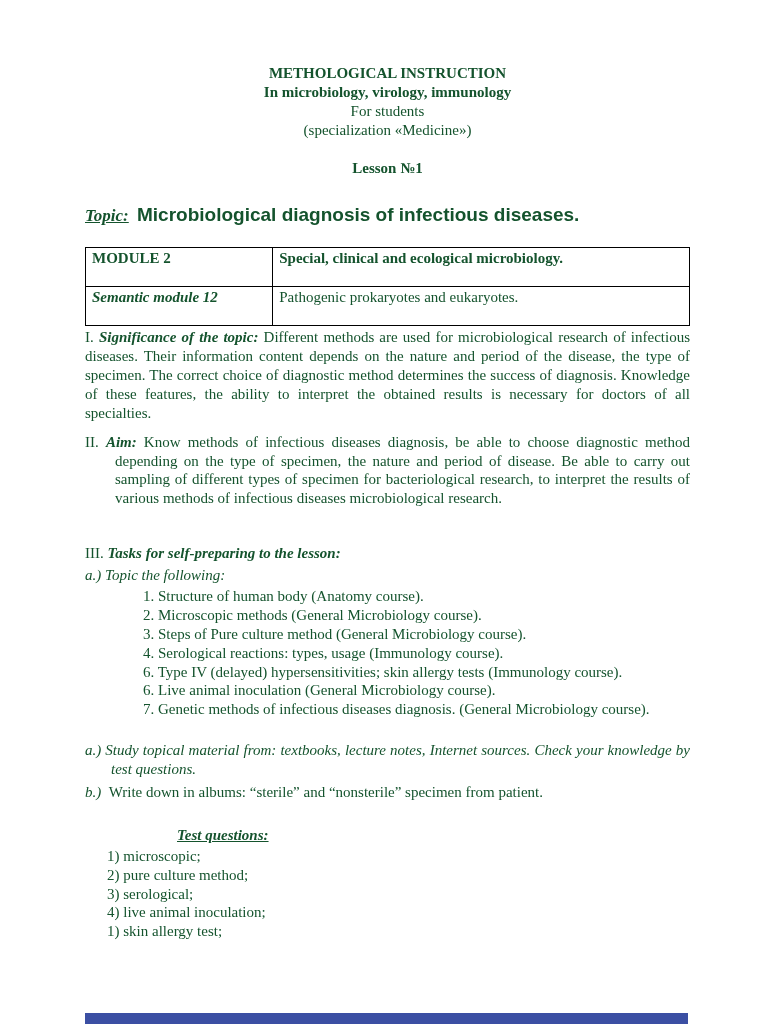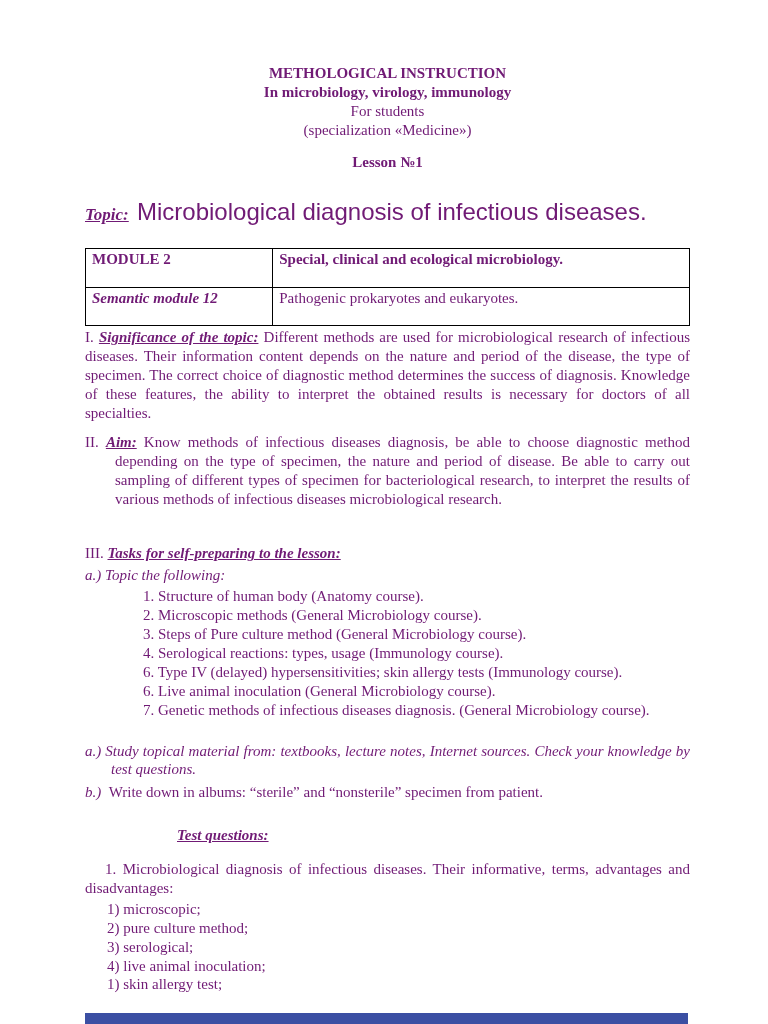--- a/index.html
+++ b/index.html
@@ -2,43 +2,43 @@
 <html><head>
 <meta charset="utf-8">
 <style>
   * { margin:0; padding:0; box-sizing:border-box; }
   html,body { background:#ffffff; }
   .page {
     position:relative;
     width:768px; height:1024px;
     margin:0 auto;
     background:#ffffff;
-    color:#701a75;
+    color:#14532d;
     font-family:"Liberation Serif", serif;
     font-size:15px;
     line-height:1.26;
     padding:64px 78px 0 85px;
     overflow:hidden;
   }
   .header { text-align:center; }
   .hb { font-weight:bold; }
-  .lesson { font-weight:bold; margin-top:13px; text-align:center; }
+  .lesson { font-weight:bold; margin-top:19px; text-align:center; }
 
   .topic { margin-top:26px; font-size:17px; }
   .topic-label { font-weight:bold; font-style:italic; text-decoration:underline; margin-right:4px; }
-  .topic-title { font-family:"Liberation Sans", sans-serif; font-weight:normal; font-size:24px;margin-top:31px; }
+  .topic-title { font-family:"Liberation Sans", sans-serif; font-weight:bold; font-size:19px;margin-top:31px; }
 
   .module-table { width:100%; border-collapse:collapse; margin-top:20px; }
   .module-table td { border:1.6px solid #000; padding:1px 6px 18px 6px; vertical-align:top; }
   .module-table td.c1 { width:31%; }
   .bold { font-weight:bold; }
   .bi { font-weight:bold; font-style:italic; }
 
   .para { text-align:justify; }
-  .lead { font-weight:bold; font-style:italic; text-decoration:underline; }
+  .lead { font-weight:bold; font-style:italic; }
   .sig { margin-top:2px; }
   .aim { margin-top:10px; padding-left:30px; text-indent:-30px; }
 
   .tasks-heading { margin-top:36px; }
   .recall-lead { font-style:italic; margin-top:3px; }
   .list { margin-left:58px; margin-top:2px; }
   .list-item { padding-left:38px; text-indent:-38px; text-align:justify; }
 
   .study { margin-top:22px; font-style:italic; padding-left:26px; text-indent:-26px; text-align:justify; }
   .writedown { margin-top:4px; }
@@ -115,21 +115,20 @@
 
   <div class="writedown">
     <span class="wd-label">b.)</span>
     <span>Write down in albums: “sterile” and “nonsterile” specimen from patient.</span>
   </div>
 
   <div class="tq-heading">
     <span class="lead">Test questions:</span>
   </div>
 
-  <div class="question">1. Microbiological diagnosis of infectious diseases. Their informative, terms, advantages and disadvantages:</div>
 
   <div class="sub-list">
     <div class="sub-item">1) microscopic;</div>
     <div class="sub-item">2) pure culture method;</div>
     <div class="sub-item">3) serological;</div>
     <div class="sub-item">4) live animal inoculation;</div>
     <div class="sub-item">1) skin allergy test;</div>
   </div>
 
   <div class="footer-bar" style="background-color: rgb(59, 79, 163);"></div>

